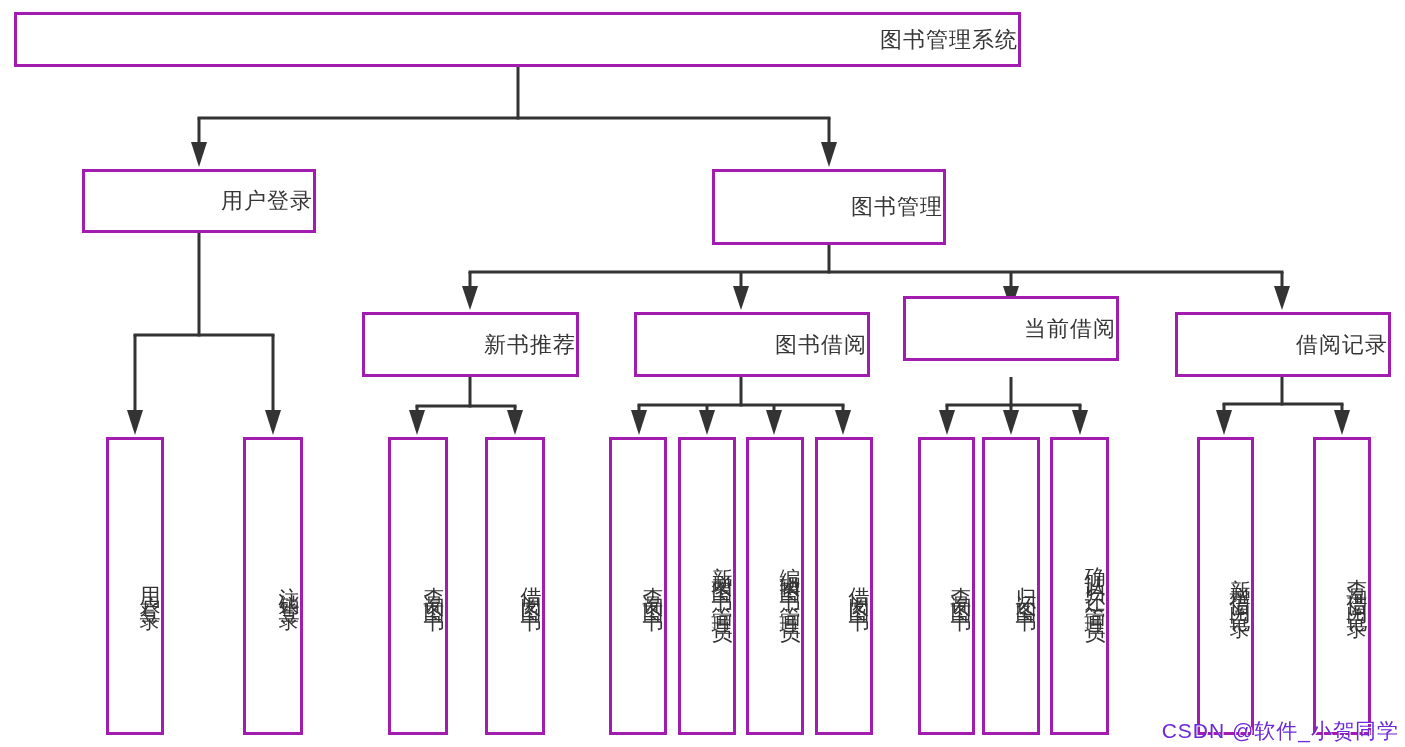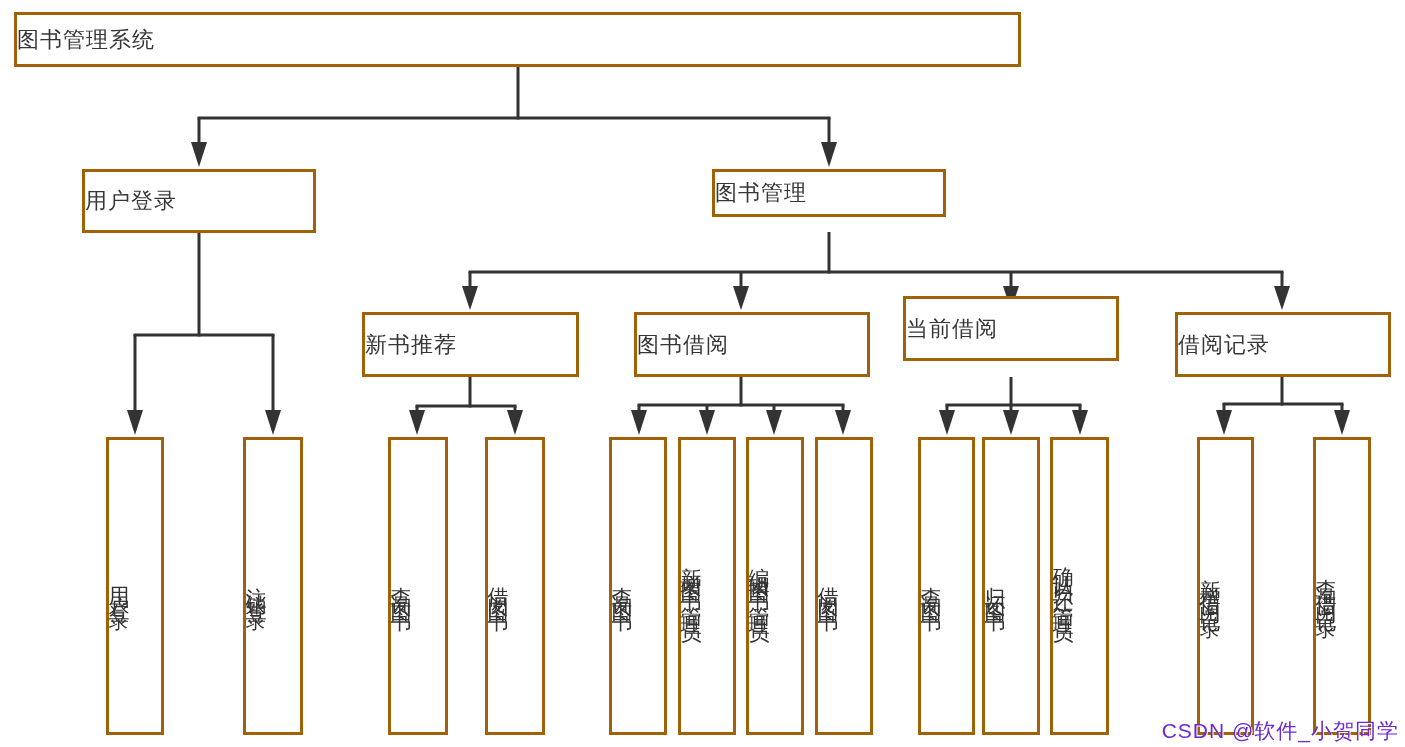--- a/index.html
+++ b/index.html
@@ -5,22 +5,22 @@
   html, body { margin:0; padding:0; background:#ffffff; }
   .stage {
     position:relative; width:1405px; height:747px; background:#ffffff;
     font-family:"Liberation Sans", sans-serif; overflow:hidden;
   }
   .connectors { position:absolute; left:0; top:0; pointer-events:none; }
   .connectors line { stroke:#333333; stroke-width:3; }
   .connectors polygon { fill:#333333; }
   .box {
     position:absolute; box-sizing:border-box;
-    border:3px solid #a16207; background:#ffffff;
-    display:flex; align-items:center; justify-content:flex-start;
+    border:3px solid #a21caf; background:#ffffff;
+    display:flex; align-items:center; justify-content:flex-end;
     color:#363636;
   }
   .h-text { font-size:22px; letter-spacing:1px; white-space:nowrap; }
   .v-text {
     display:block;
     writing-mode:vertical-rl; text-orientation:mixed;
     font-size:21px; letter-spacing:8px; line-height:1;
     color:#333333;
   }
   .watermark {
@@ -96,21 +96,21 @@
     <polygon points="1342,435 1334,410 1350,410"></polygon>
   </svg>
 
   <div class="box" style="left:14px;top:12px;width:1007px;height:55px">
     <span class="h-text">图书管理系统</span>
   </div>
 
   <div class="box" style="left:82px;top:169px;width:234px;height:64px">
     <span class="h-text">用户登录</span>
   </div>
-  <div class="box" style="left:712px;top:169px;width:234px;height:48px">
+  <div class="box" style="left:712px;top:169px;width:234px;height:76px">
     <span class="h-text">图书管理</span>
   </div>
 
   <div class="box" style="left:362px;top:312px;width:217px;height:65px">
     <span class="h-text">新书推荐</span>
   </div>
   <div class="box" style="left:634px;top:312px;width:236px;height:65px">
     <span class="h-text">图书借阅</span>
   </div>
   <div class="box" style="left:903px;top:296px;width:216px;height:65px">

